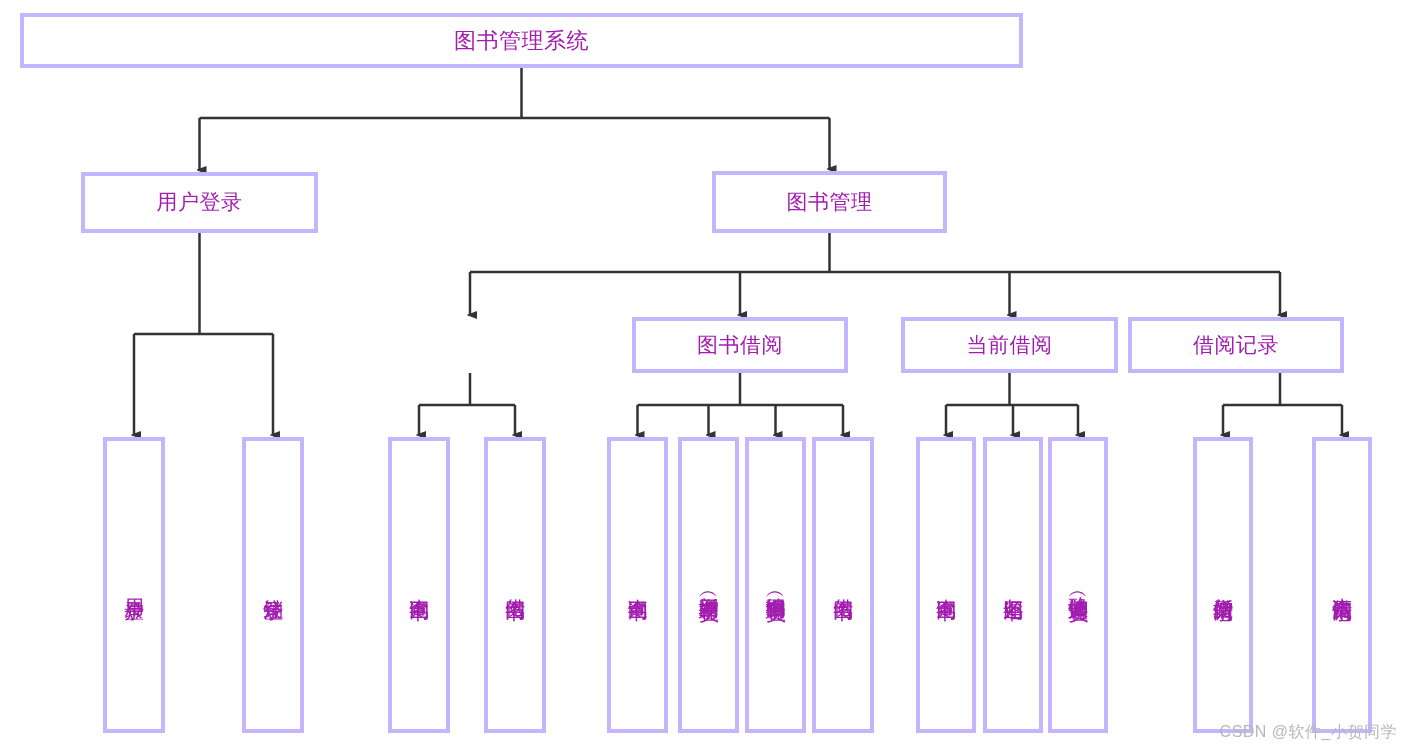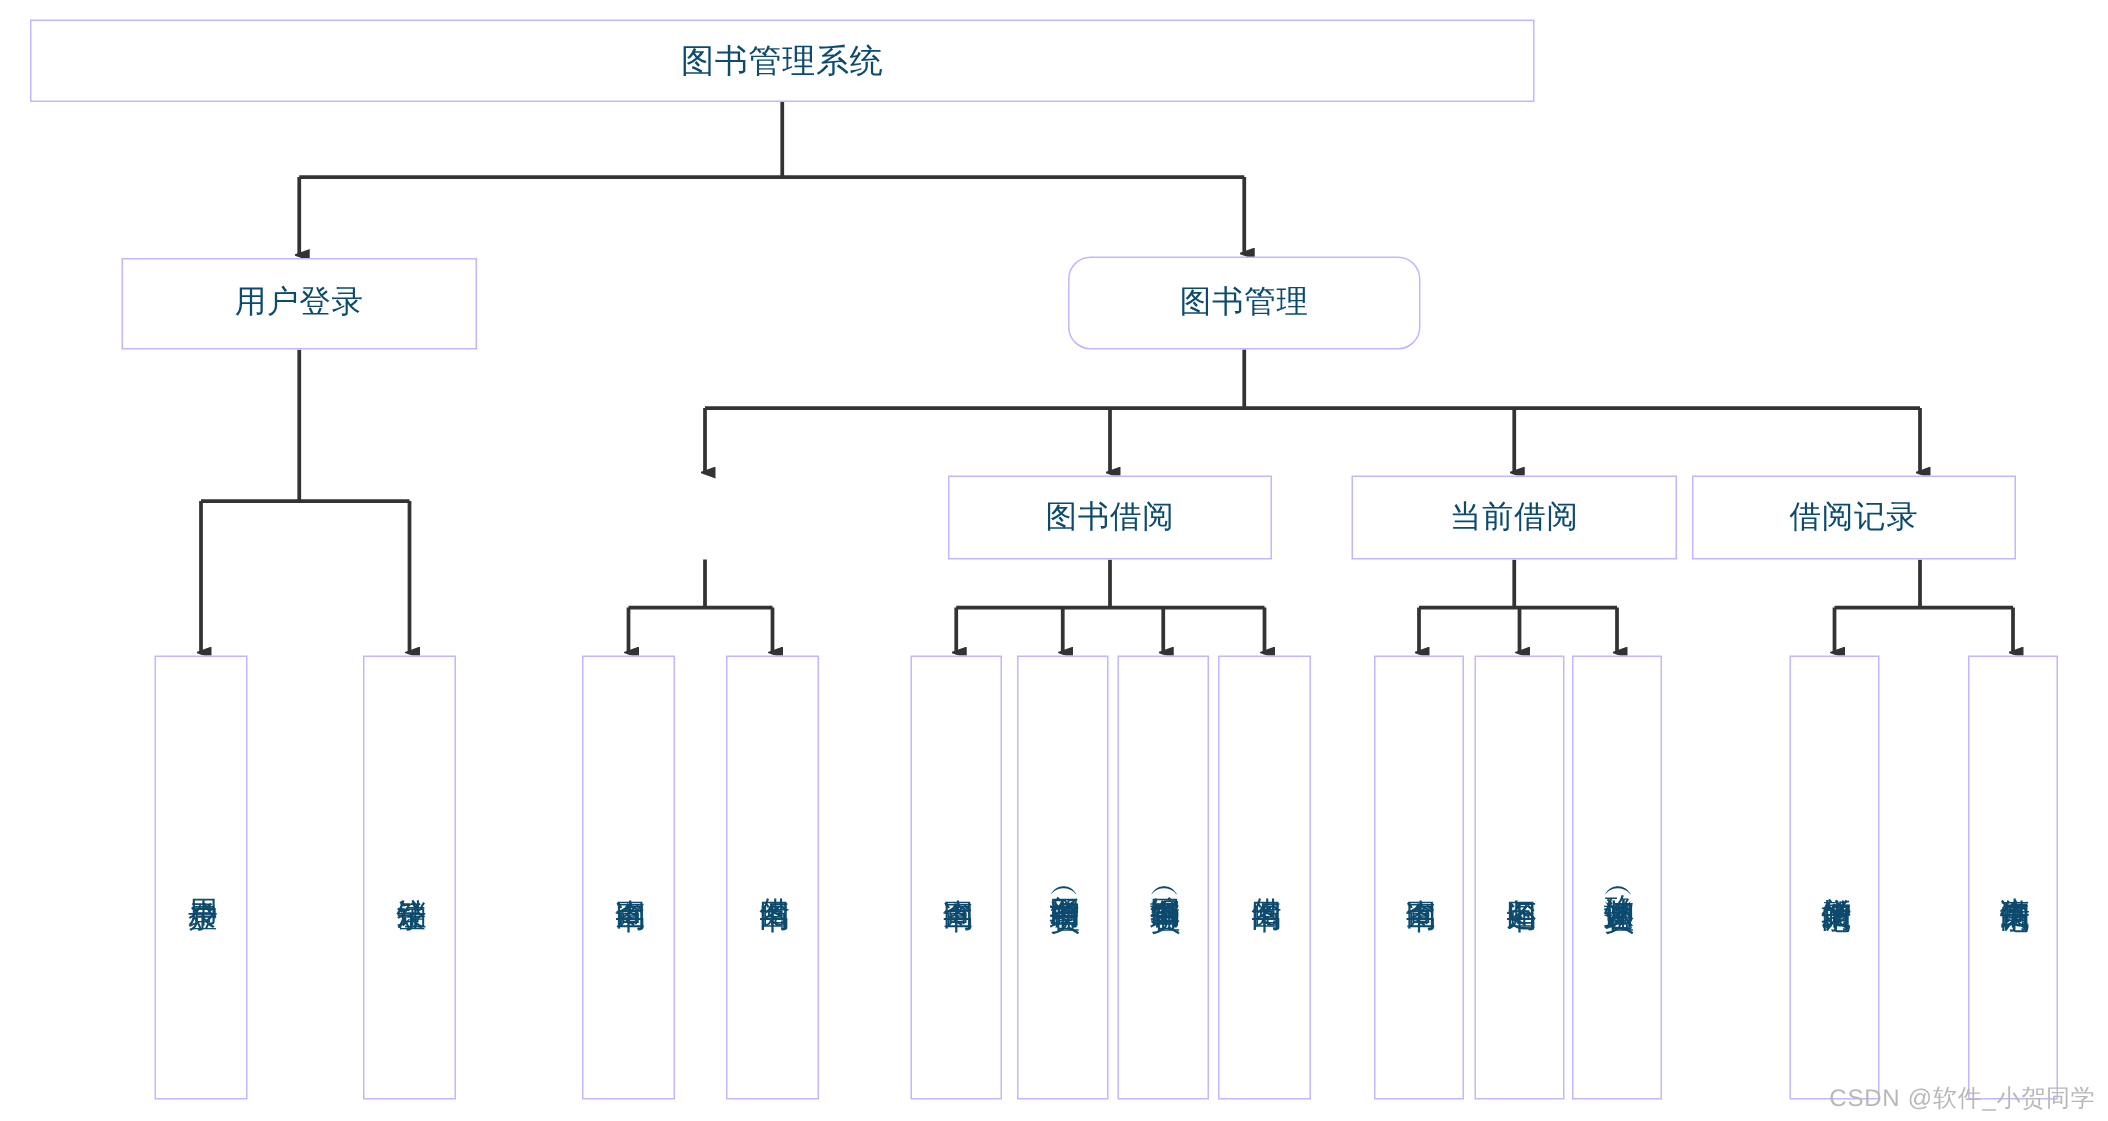--- a/index.html
+++ b/index.html
@@ -20,26 +20,26 @@
   svg.edges {
     position: absolute;
     left: 0;
     top: 0;
     width: 1405px;
     height: 747px;
   }
   .node {
     position: absolute;
     box-sizing: border-box;
-    border: 1px solid #c4b5fd;
+    border: 4px solid #c4b5fd;
     background: #ffffff;
     display: flex;
     align-items: center;
     justify-content: center;
-    color: #0c4a6e;
+    color: #a21caf;
   }
   .node-label {
     display: block;
     text-align: center;
     line-height: 1.18;
     white-space: pre;
   }
   .node.horizontal .node-label {
     font-size: 21px;
     letter-spacing: 0.5px;
@@ -110,21 +110,21 @@
       </g>
   </svg>
 
   <div class="node root horizontal" style="left: 20px; top: 13px; width: 1003px; height: 55px;">
     <span class="node-label">图书管理系统</span>
   </div>
 
   <div class="node horizontal" style="left: 81px; top: 172px; width: 237px; height: 61px;">
     <span class="node-label">用户登录</span>
   </div>
-  <div class="node horizontal" style="left: 712px; top: 171px; width: 235px; height: 62px; border-radius: 15px;">
+  <div class="node horizontal" style="left: 712px; top: 171px; width: 235px; height: 62px;">
     <span class="node-label">图书管理</span>
   </div>
 
   <div class="node horizontal" style="left: 901px; top: 317px; width: 217px; height: 56px;">
     <span class="node-label">当前借阅</span>
   </div>
   <div class="node horizontal" style="left: 632px; top: 317px; width: 216px; height: 56px;">
     <span class="node-label">图书借阅</span>
   </div>
   <div class="node horizontal" style="left: 1128px; top: 317px; width: 216px; height: 56px;">

